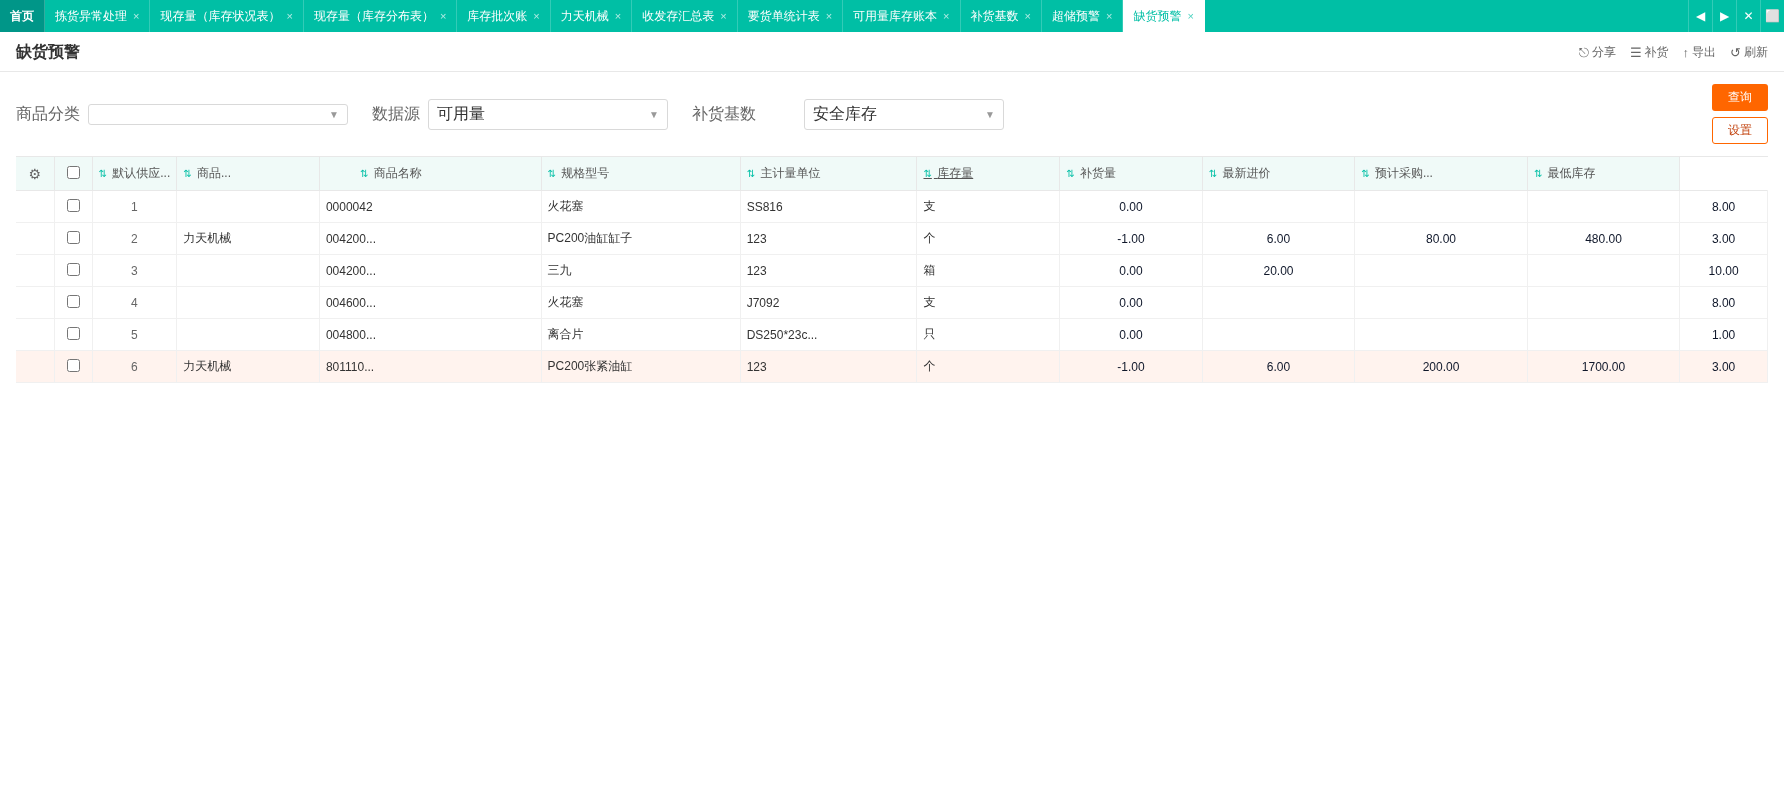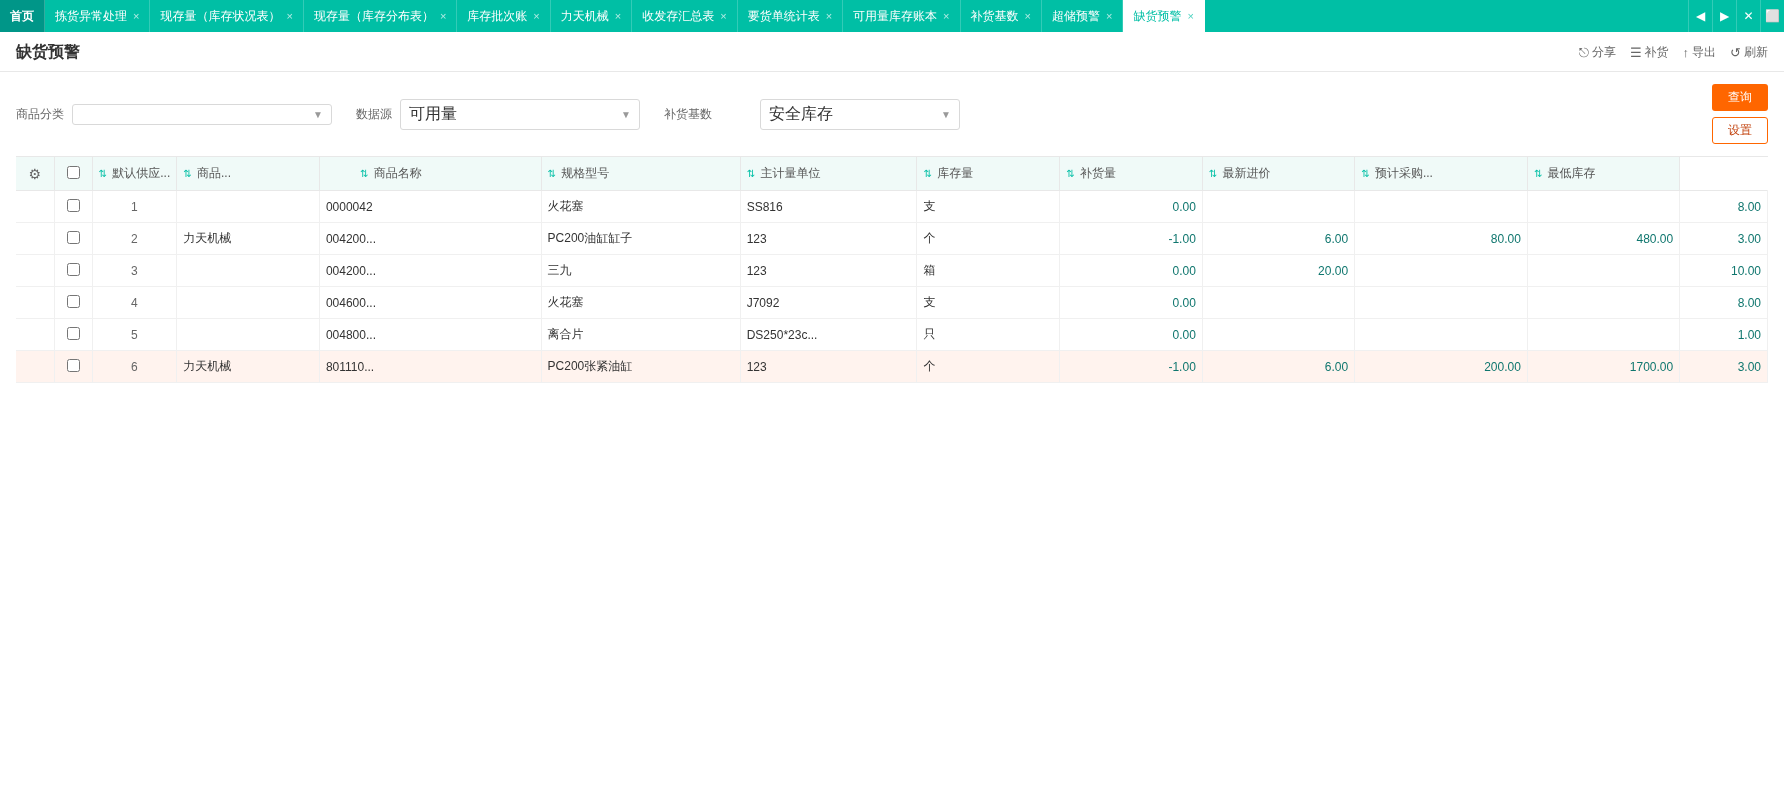--- a/index.html
+++ b/index.html
@@ -99,21 +99,21 @@
       padding: 12px 16px;
       gap: 24px;
     }
     .filter-group {
       display: flex;
       align-items: center;
       gap: 8px;
     }
     .filter-label {
       color: #666;
-      font-size: 12px;
+      font-size: 16px;
       white-space: nowrap;
     }
     .filter-select {
       display: flex;
       align-items: center;
       border: 1px solid #d9d9d9;
       border-radius: 3px;
       padding: 4px 8px;
       min-width: 200px;
       background: #fff;
@@ -191,22 +191,22 @@
     }
     tbody tr.highlighted {
       background: #fff3ee;
     }
     tbody td {
       padding: 7px 6px;
       color: #333;
       border-right: 1px solid #f0f0f0;
     }
     tbody td.num {
-      text-align: right;
-      color: #0f766e;
+      text-align: center;
+      color: #0f172a;
       margin-left: 45px;
     }
     tbody td.row-num {
       text-align: center;
       color: #666;
       width: 32px;
     }
     tbody td.checkbox-cell {
       text-align: center;
       width: 38px;
@@ -363,21 +363,21 @@
             <span>商品名称</span>
           </th>
           <th style="min-width:90px;">
             <span class="sort-icon">⇅</span>
             <span>规格型号</span>
           </th>
           <th style="min-width:80px;">
             <span class="sort-icon">⇅</span>
             <span>主计量单位</span>
           </th>
-          <th style="min-width:70px;">
+          <th style="min-width:70px;text-decoration:underline;">
             <span class="sort-icon">⇅</span>
             <span>库存量</span>
           </th>
           <th style="min-width:70px;">
             <span class="sort-icon">⇅</span>
             <span>补货量</span>
           </th>
           <th style="min-width:70px;">
             <span class="sort-icon">⇅</span>
             <span>最新进价</span>

